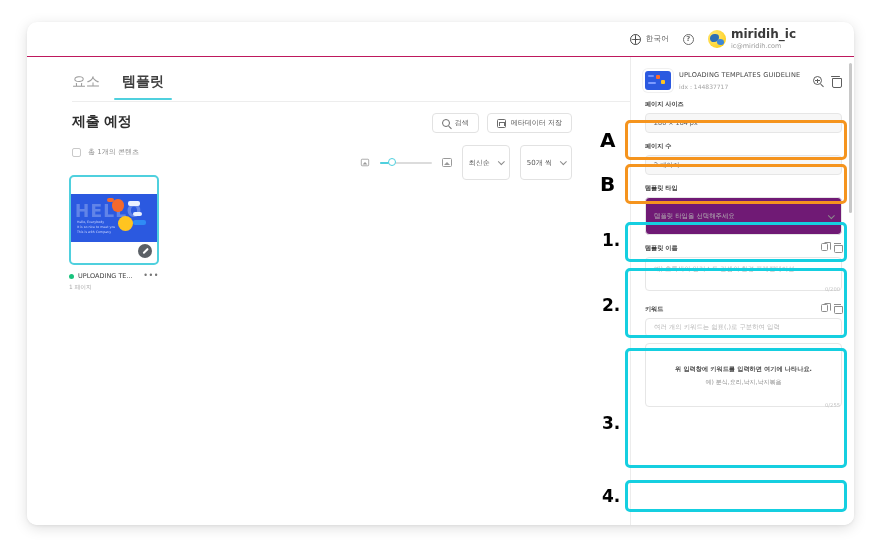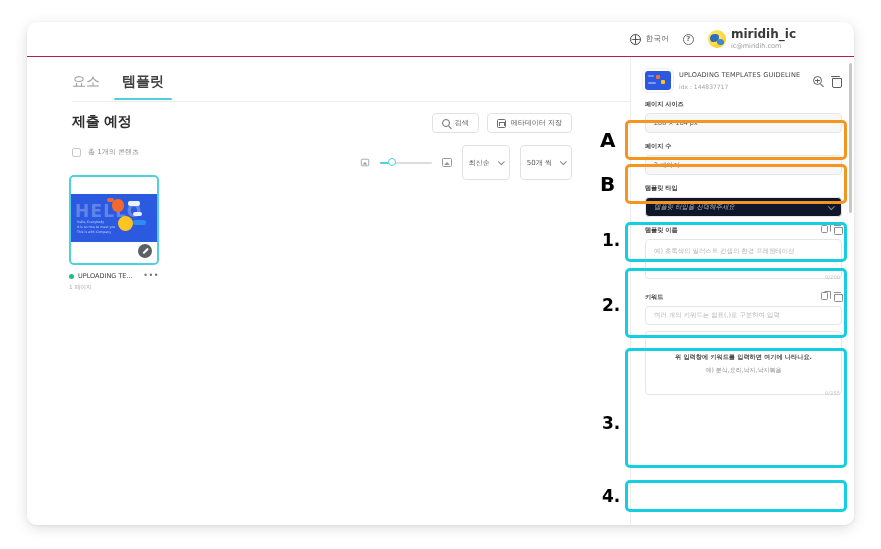--- a/index.html
+++ b/index.html
@@ -160,29 +160,29 @@
   .ic-trash:after{content:"";position:absolute;left:0;top:0.6px;width:9px;height:1.2px;background:#5e5e5e;border-radius:1px;}
 
   .fields{ padding: 10px 12px 0 14px; }
   .fgroup{ margin-bottom: 9px; position:relative; }
   .flabel{ font-size:6.2px;color:#3d3d3d;font-weight:700;margin-bottom:4px;display:block;letter-spacing:-0.1px;}
   .finput{
     height:20px;border:1px solid #e6e6e6;border-radius:4px;background:#f7f7f7;
     display:flex;align-items:center;padding:0 8px;font-size:6.4px;color:#5b5b5b;
   }
   .fselect{
-    height:20px;border:1px solid #e6e6e6;border-radius:4px;background:#0f172a;
+    height:38px;border:1px solid #e6e6e6;border-radius:4px;background:#701a75;
     display:flex;align-items:center;justify-content:space-between;padding:0 8px;
-    font-size:6.4px;color:#b4b4b4;font-style:italic;
+    font-size:6.4px;color:#b4b4b4;
   }
   .ftextarea{
     border:1px solid #e6e6e6;border-radius:4px;background:#fff;
     padding:7px 8px; font-size:6.4px; color:#b4b4b4; line-height:1.5;
   }
-  .ta-name{ height:40px; }
+  .ta-name{ height:34px; }
   .ta-kwinput{ height:19px;display:flex;align-items:center;padding:0 8px; }
   .ta-kwbox{ height:64px; display:flex;flex-direction:column;align-items:center;justify-content:center;gap:3px;}
   .kw-l1{ font-size:6.2px;color:#4a4a4a;font-weight:700;}
   .kw-l2{ font-size:6px;color:#909090;}
   .fcount{ position:absolute;right:2px;bottom:-1px;font-size:5.2px;color:#c4c4c4; }
   .ficons{ position:absolute;right:1px;top:-1px;display:flex;gap:6px;align-items:center; }
   .ic-copy{width:7px;height:8px;border:1px solid #8e8e8e;border-radius:1.5px;position:relative;flex:none;}
   .ic-copy:after{content:"";position:absolute;left:1.6px;top:-2.4px;width:6px;height:7px;border:1px solid #8e8e8e;border-radius:1.5px;border-left:none;border-bottom:none;}
   .ic-tr2{width:7px;height:8px;position:relative;flex:none;}
   .ic-tr2:before{content:"";position:absolute;left:0.4px;top:1.6px;width:6.2px;height:6.4px;border:1px solid #8e8e8e;border-radius:0 0 1.5px 1.5px;}

